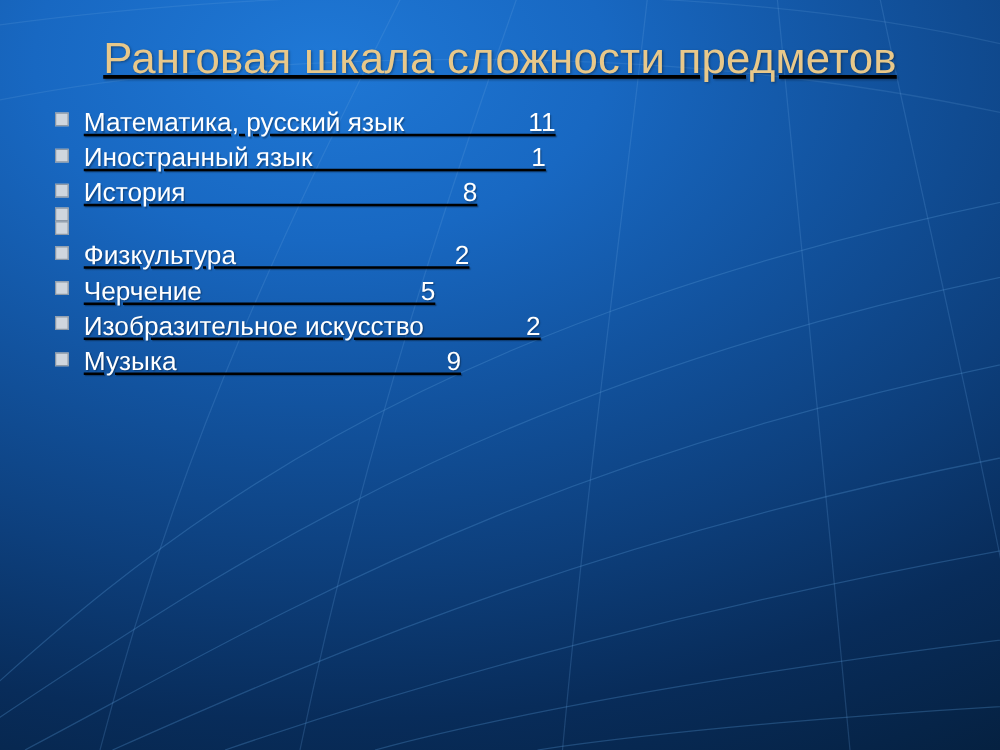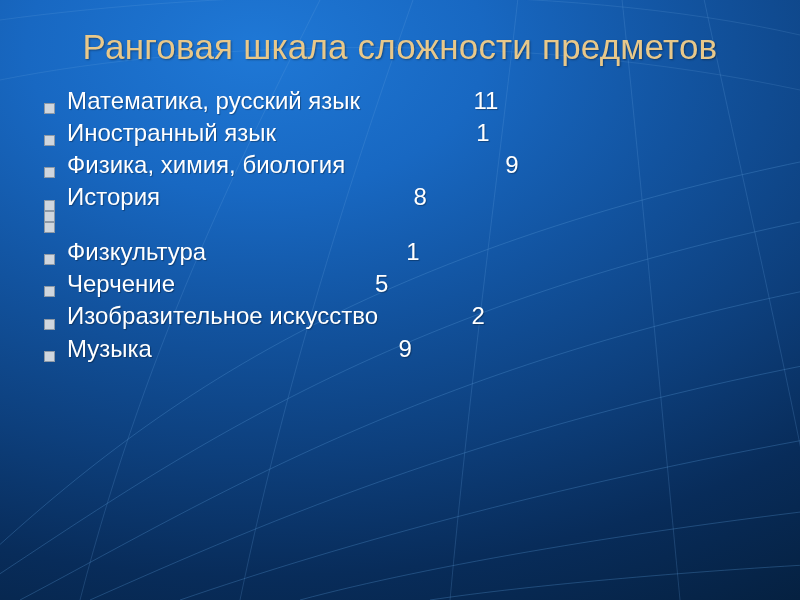--- a/index.html
+++ b/index.html
@@ -11,20 +11,21 @@
     height: 600px;
     overflow: hidden;
     font-family: "Liberation Sans", sans-serif;
   }
   .slide {
     position: relative;
     width: 800px;
     height: 600px;
     background: radial-gradient(ellipse 130% 110% at 32% 8%, #1f78d6 0%, #1868c2 22%, #12539f 42%, #0d3f7c 62%, #082c5a 80%, #05203f 100%);
     overflow: hidden;
+    text-decoration: underline;
   }
   .bg-lines {
     position: absolute;
     left: 0; top: 0;
     width: 800px;
     height: 600px;
     pointer-events: none;
   }
   .content {
     position: relative;
@@ -41,23 +42,23 @@
     letter-spacing: 0.2px;
     text-shadow: 1px 1px 2px rgba(0,0,0,0.35);
   }
   .list {
     list-style: none;
     margin: 16px 0 0 0;
     padding: 0 20px 0 44px;
   }
   .list-item {
     display: flex;
-    align-items: flex-end;
+    align-items: center;
     color: #ffffff;
-    font-size: 24px;
+    font-size: 21px;
     line-height: 1.345;
     white-space: pre;
     text-shadow: 1px 1px 1px rgba(0,0,0,0.3);
   }
   .bullet {
     display: inline-block;
     width: 9px;
     height: 9px;
     background: #cfd6de;
     border: 1px solid #8d99a6;
@@ -105,35 +106,31 @@
       <li class="list-item">
         <span class="bullet"></span>
         <span class="item-text">Математика, русский язык                 11</span>
       </li>
       <li class="list-item">
         <span class="bullet"></span>
         <span class="item-text">Иностранный язык                              1</span>
       </li>
       <li class="list-item">
         <span class="bullet"></span>
-        <span class="item-text">Физика, химия, биология                        9</span>
-      </li>
-      <li class="list-item">
-        <span class="bullet"></span>
         <span class="item-text">История                                      8</span>
       </li>
       <li class="list-item">
         <span class="bullet"></span>
       </li>
       <li class="list-item">
         <span class="bullet"></span>
       </li>
       <li class="list-item">
         <span class="bullet"></span>
-        <span class="item-text">Физкультура                              1</span>
+        <span class="item-text">Физкультура                              2</span>
       </li>
       <li class="list-item">
         <span class="bullet"></span>
         <span class="item-text">Черчение                              5</span>
       </li>
       <li class="list-item">
         <span class="bullet"></span>
         <span class="item-text">Изобразительное искусство              2</span>
       </li>
       <li class="list-item">

